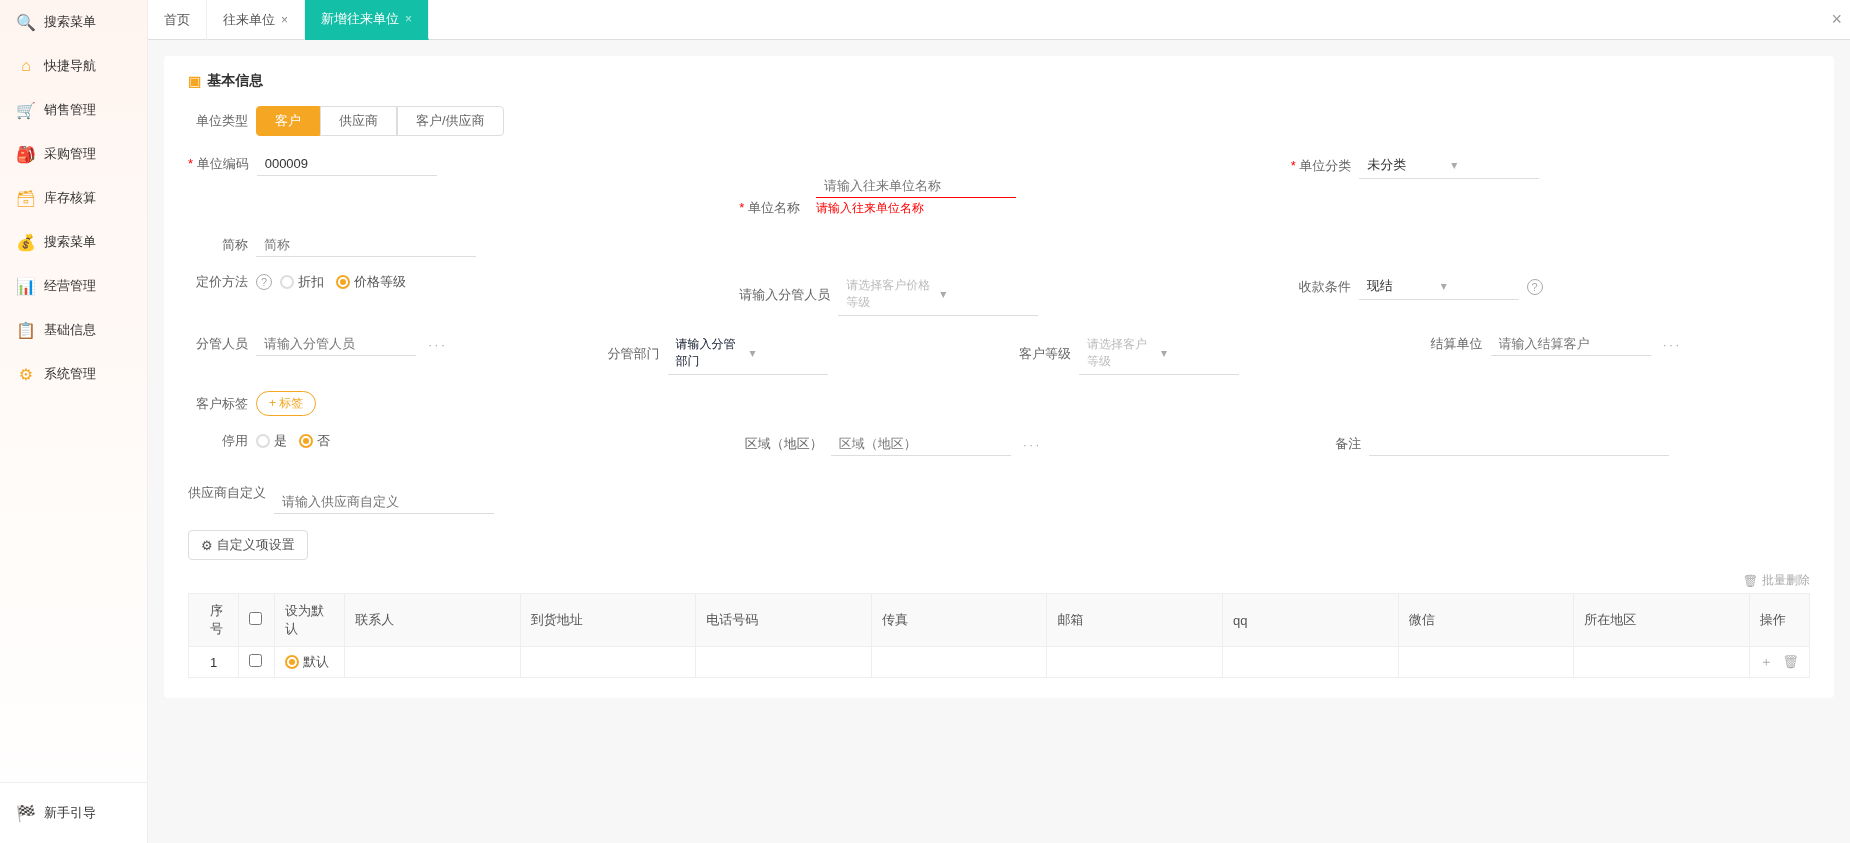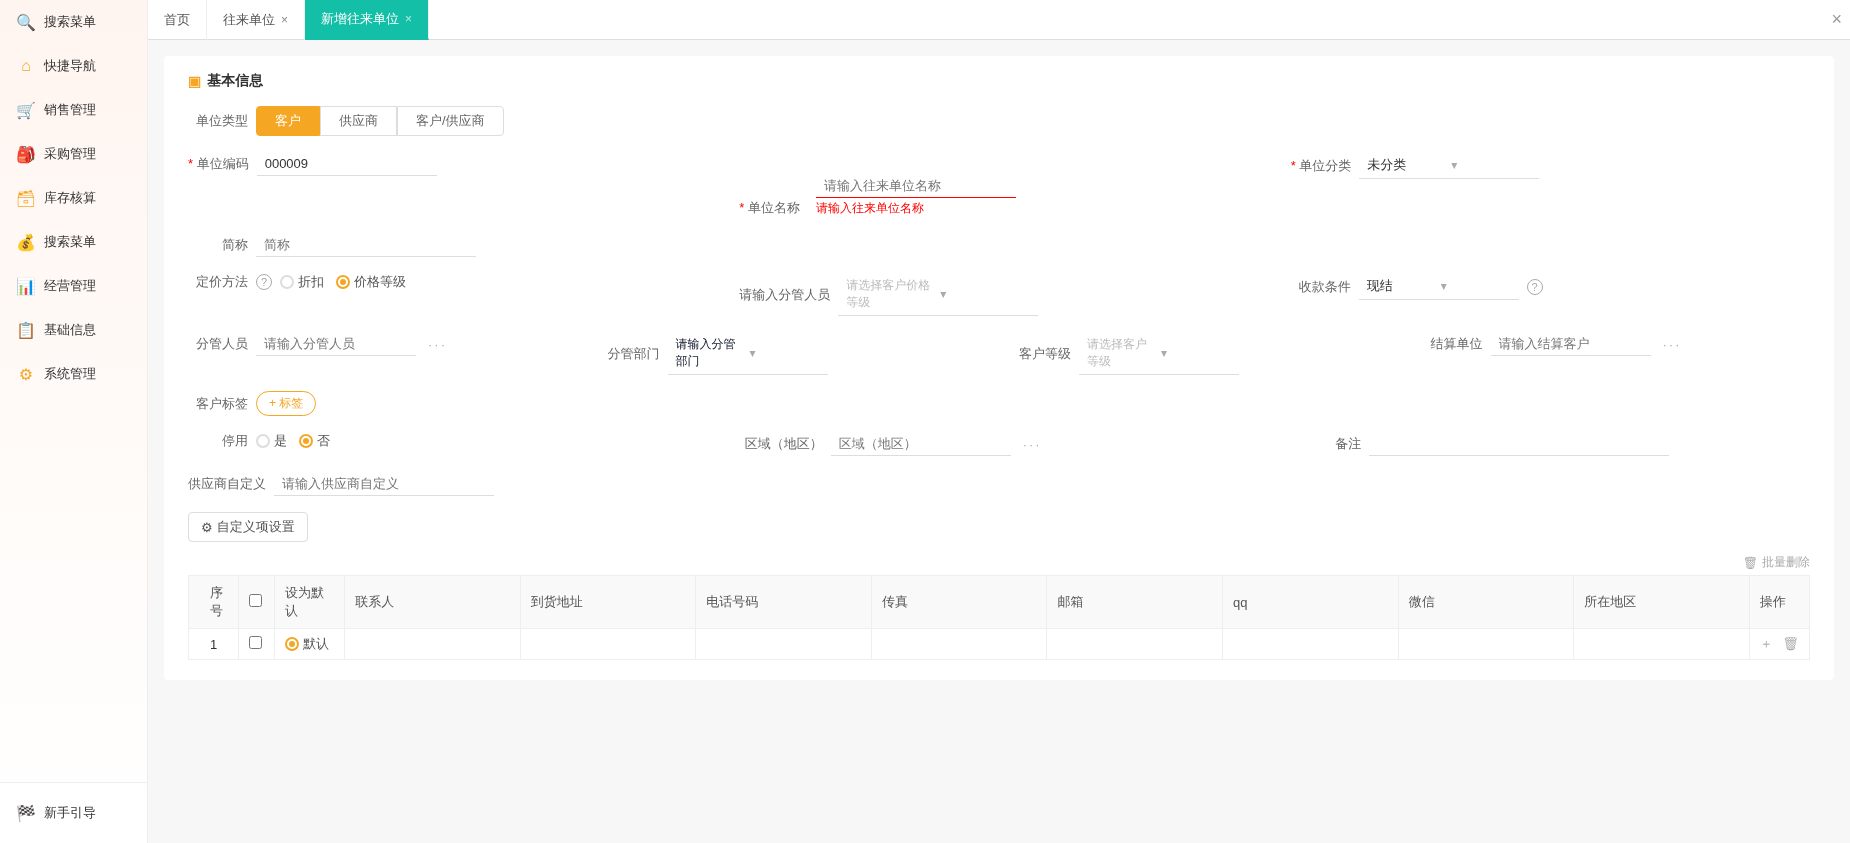--- a/index.html
+++ b/index.html
@@ -463,21 +463,21 @@
         </div>
         <div class="form-group">
           <span class="form-label">备注</span>
           <input type="text" class="form-control" style="width: 300px;">
         </div>
       </div>
 
       <div class="form-row">
         <div class="form-group">
           <span class="form-label">供应商自定义</span>
-          <input type="text" class="form-control" style="width: 220px;" placeholder="请输入供应商自定义">
+          <input type="text" class="form-control" style="width: 220px; margin-top: 18px;" placeholder="请输入供应商自定义">
         </div>
       </div>
 
       <button class="custom-btn">
         <span>⚙</span>
         <span>自定义项设置</span>
       </button>
 
       <div class="batch-delete">
         <span>🗑</span>

